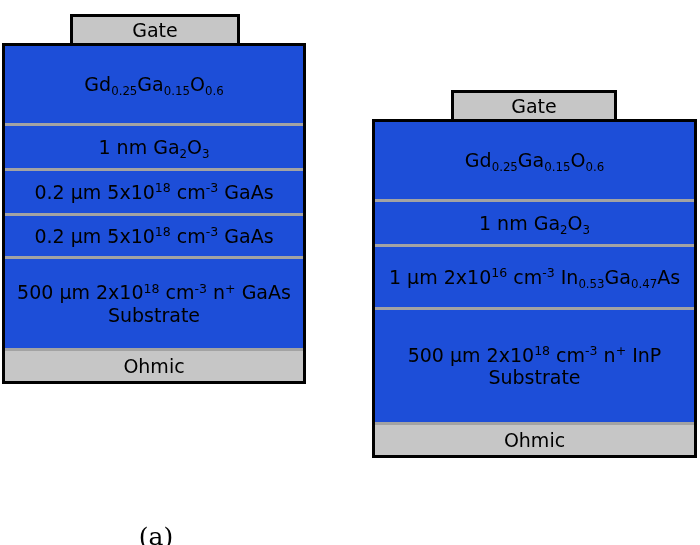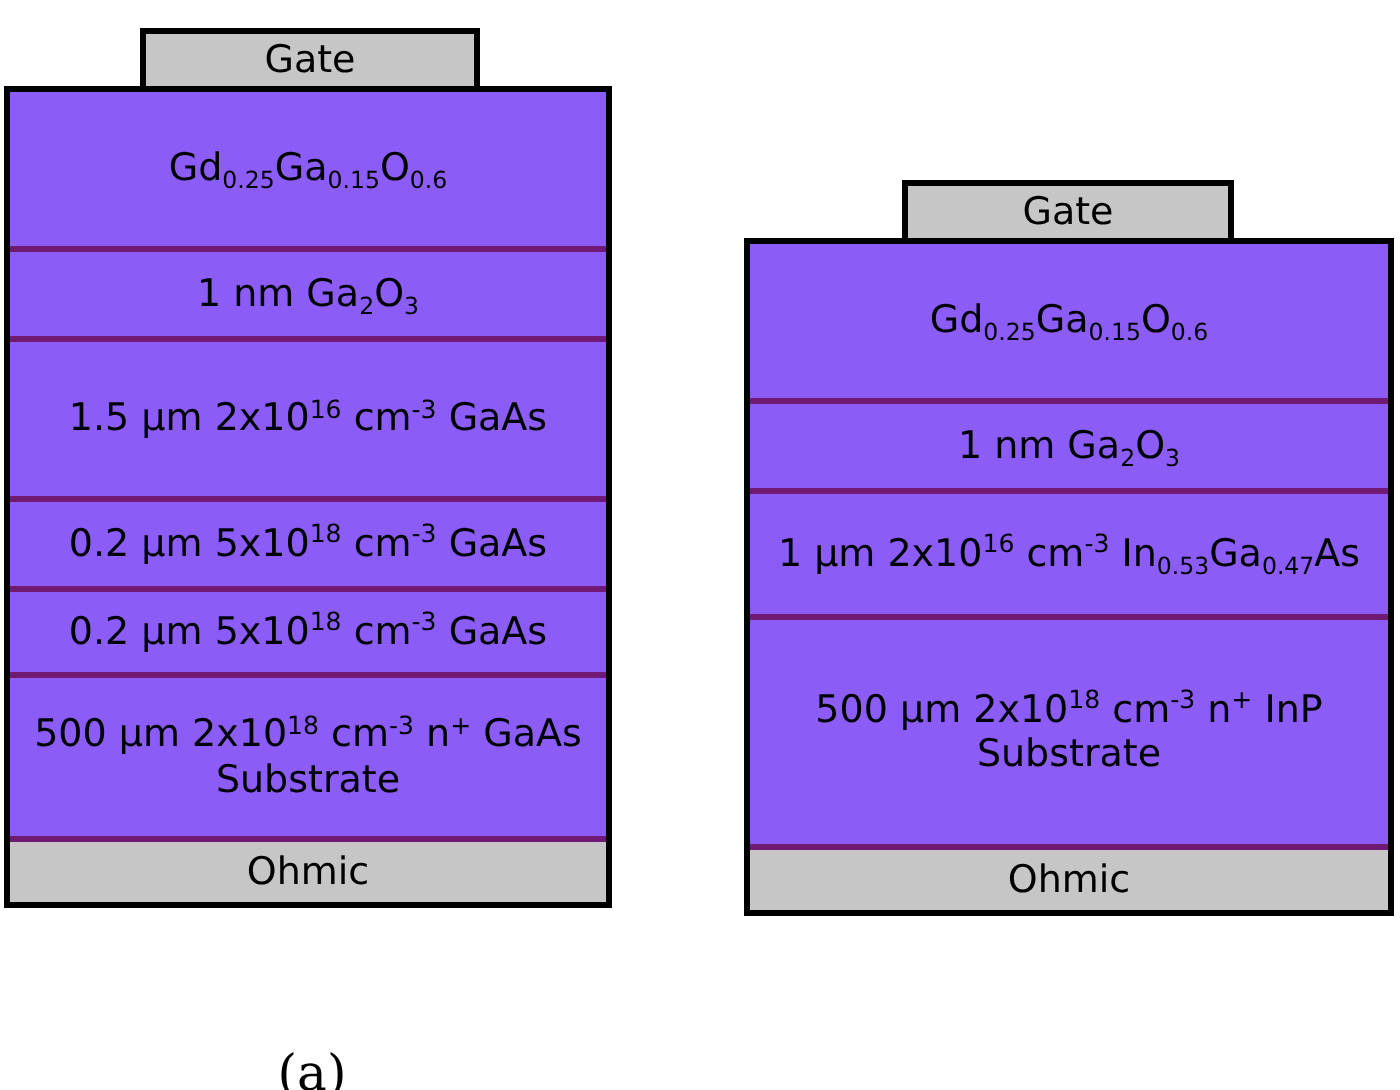--- a/index.html
+++ b/index.html
@@ -55,26 +55,26 @@
   .stack {
     box-sizing: border-box;
     border: 3px solid #000000;
     background: #ffffff;
     position: relative;
     z-index: 1;
   }
 
   .layer {
     box-sizing: border-box;
-    border-bottom: 3px solid #701a75;
+    border-bottom: 3px solid #a3a3a3;
     display: flex;
     align-items: center;
     justify-content: center;
     text-align: center;
-    background: #8b5cf6;
+    background: #1d4ed8;
     font-size: 19px;
     line-height: 1.18;
     padding: 0 2px;
   }
   .layer:last-child { border-bottom: none; }
 
   .layer.ohmic {
     background: #c6c6c6;
   }
 
@@ -122,30 +122,27 @@
     <div class="gate">
       <span>Gate</span>
     </div>
     <div class="stack">
         <div class="layer" style="height: 80px;">
           <span class="layer-text">Gd<sub>0.25</sub>Ga<sub>0.15</sub>O<sub>0.6</sub></span>
         </div>
         <div class="layer" style="height: 45px;">
           <span class="layer-text">1 nm Ga<sub>2</sub>O<sub>3</sub></span>
         </div>
-        <div class="layer" style="height: 80px;">
-          <span class="layer-text">1.5 <span class="greek">μ</span>m 2x10<sup>16</sup> cm<sup>-3</sup> GaAs</span>
-        </div>
         <div class="layer" style="height: 45px;">
           <span class="layer-text">0.2 <span class="greek">μ</span>m 5x10<sup>18</sup> cm<sup>-3</sup> GaAs</span>
         </div>
         <div class="layer" style="height: 43px;">
           <span class="layer-text">0.2 <span class="greek">μ</span>m 5x10<sup>18</sup> cm<sup>-3</sup> GaAs</span>
         </div>
-        <div class="layer" style="height: 82px;">
+        <div class="layer" style="height: 92px;">
           <span class="layer-text wrap">500 <span class="greek">μ</span>m 2x10<sup>18</sup> cm<sup>-3</sup> n<sup>+</sup> GaAs<br>Substrate</span>
         </div>
         <div class="layer ohmic" style="height: 30px;">
           <span class="layer-text">Ohmic</span>
         </div>
       </div>
     <div class="caption" id="caption-a">(a)</div>
   </div>
 
   <div class="device" id="device-b">

